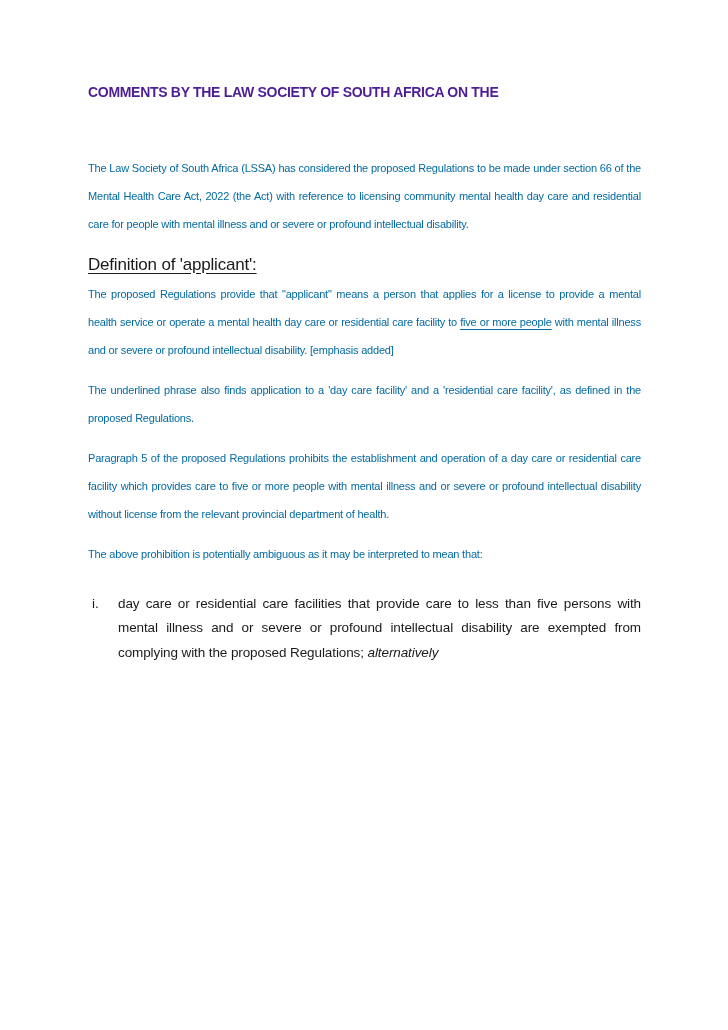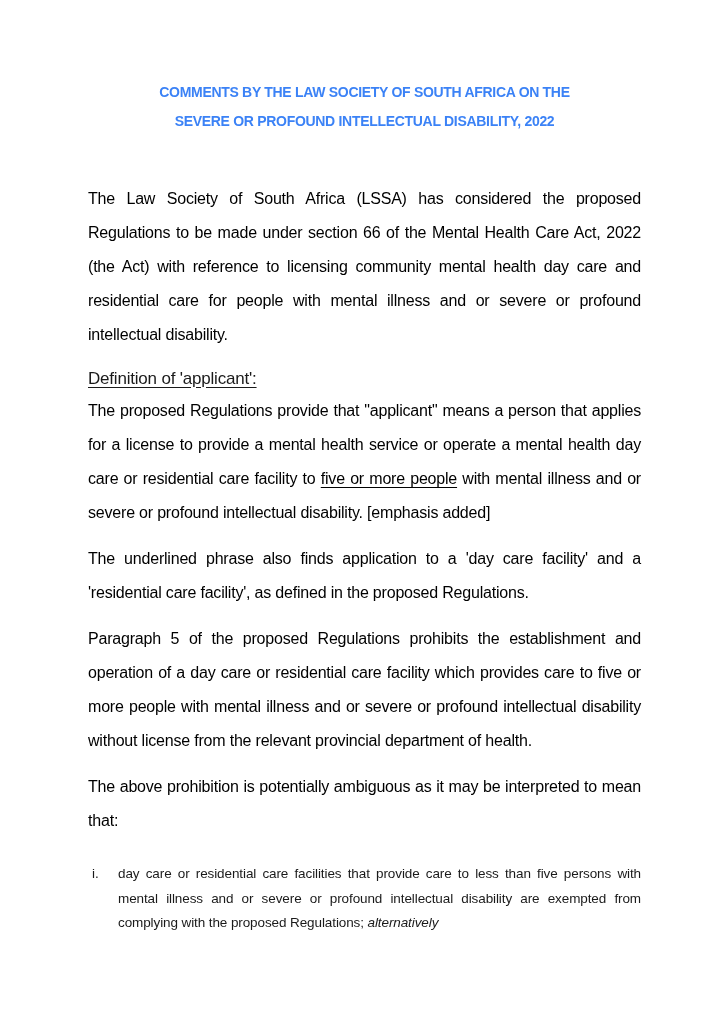--- a/index.html
+++ b/index.html
@@ -10,35 +10,35 @@
     height: 1030px;
     background: #ffffff;
     overflow: hidden;
     font-family: "Liberation Sans", "DejaVu Sans", sans-serif;
     color: #1a1a1a;
   }
   .content {
     padding: 78px 87px 0 88px; 
   }
   .doc-title {
-    text-align: center;
+    text-align: left;
     font-weight: 700;
     font-size: 14px;
     line-height: 28.5px;
     letter-spacing: -0.3px;
-    color: #3b82f6;
+    color: #4c1d95;
     margin-bottom: 47px;
   }
   .doc-title .title-line { white-space: nowrap; }
   .para {
-    font-size: 16px;
-    line-height: 34px;
+    font-size: 11px;
+    line-height: 28px;
     letter-spacing: -0.2px;
     text-align: justify;
-    color: #000000;
+    color: #0369a1;
     margin: 0 0 12px 0;
   }
   .def-heading {
     font-size: 17px;
     line-height: 30px;
     letter-spacing: -0.2px;
     text-decoration: underline;
     text-underline-offset: 3px;
   }
   .def-block { margin: 0 0 12px 0; }
@@ -67,21 +67,20 @@
   .item-text .alt-italic { font-style: italic; }
 </style>
 </head>
 <body>
 
 <div class="page">
   <div class="content">
 
     <div class="doc-title">
       <div class="title-line">COMMENTS BY THE LAW SOCIETY OF SOUTH AFRICA ON THE</div>
-      <div class="title-line">SEVERE OR PROFOUND INTELLECTUAL DISABILITY, 2022</div>
     </div>
 
     <p class="para">The Law Society of South Africa (LSSA) has considered the proposed Regulations to be made under section 66 of the Mental Health Care Act, 2022 (the Act) with reference to licensing community mental health day care and residential care for people with mental illness and or severe or profound intellectual disability.</p>
 
     <div class="def-block">
       <div class="def-heading">Definition of 'applicant':</div>
       <p class="para"><span>The proposed Regulations provide that "applicant" means a person that applies for a license to provide a mental health service or operate a mental health day care or residential care facility to </span><span class="u-phrase">five or more people</span><span> with mental illness and or severe or profound intellectual disability. [emphasis added]</span></p>
     </div>
 
     <p class="para">The underlined phrase also finds application to a 'day care facility' and a 'residential care facility', as defined in the proposed Regulations.</p>

